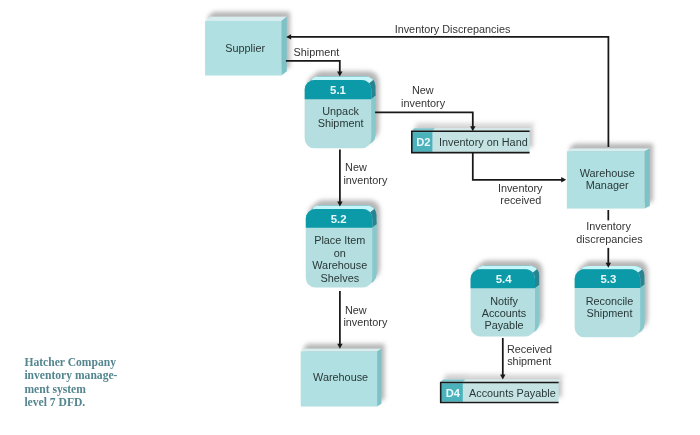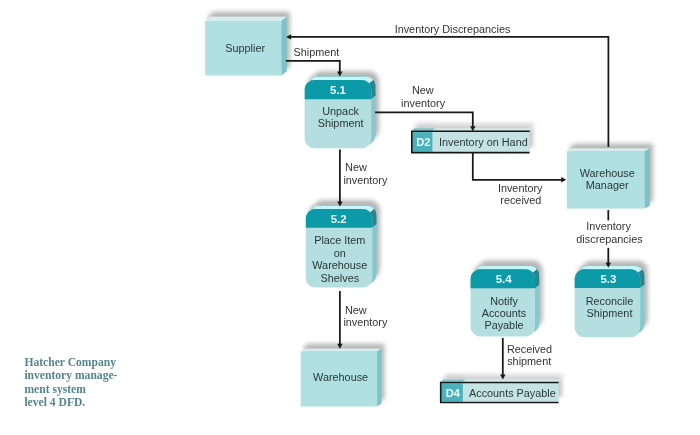--- a/index.html
+++ b/index.html
@@ -173,14 +173,14 @@
   <text x="520.8" y="204.1" text-anchor="middle" class="flow-text">received</text>
   <text x="608.6" y="230.3" text-anchor="middle" class="flow-text">Inventory</text>
   <text x="609.5" y="243.3" text-anchor="middle" class="flow-text">discrepancies</text>
   <text x="529.5" y="353.0" text-anchor="middle" class="flow-text">Received</text>
   <text x="529.2" y="364.6" text-anchor="middle" class="flow-text">shipment</text>
 </svg>
 
 <div class="caption">Hatcher Company
 inventory manage-
 ment system
-level 4 DFD.</div>
+level 7 DFD.</div>
 </div>
 
 </body></html>

